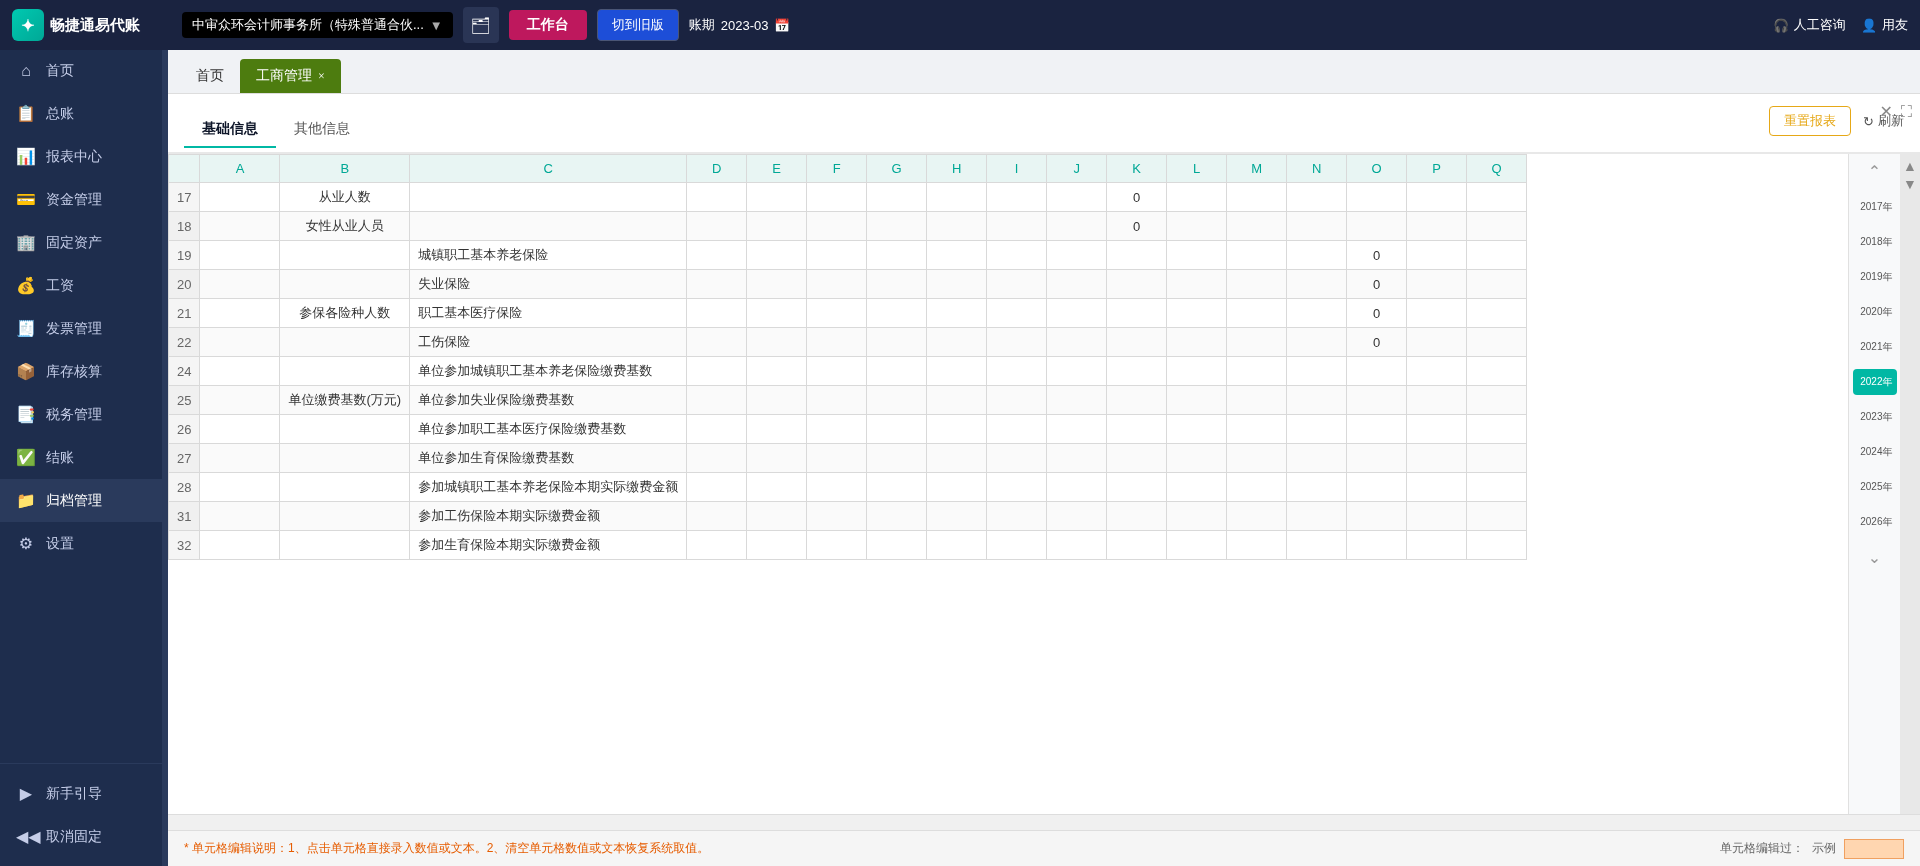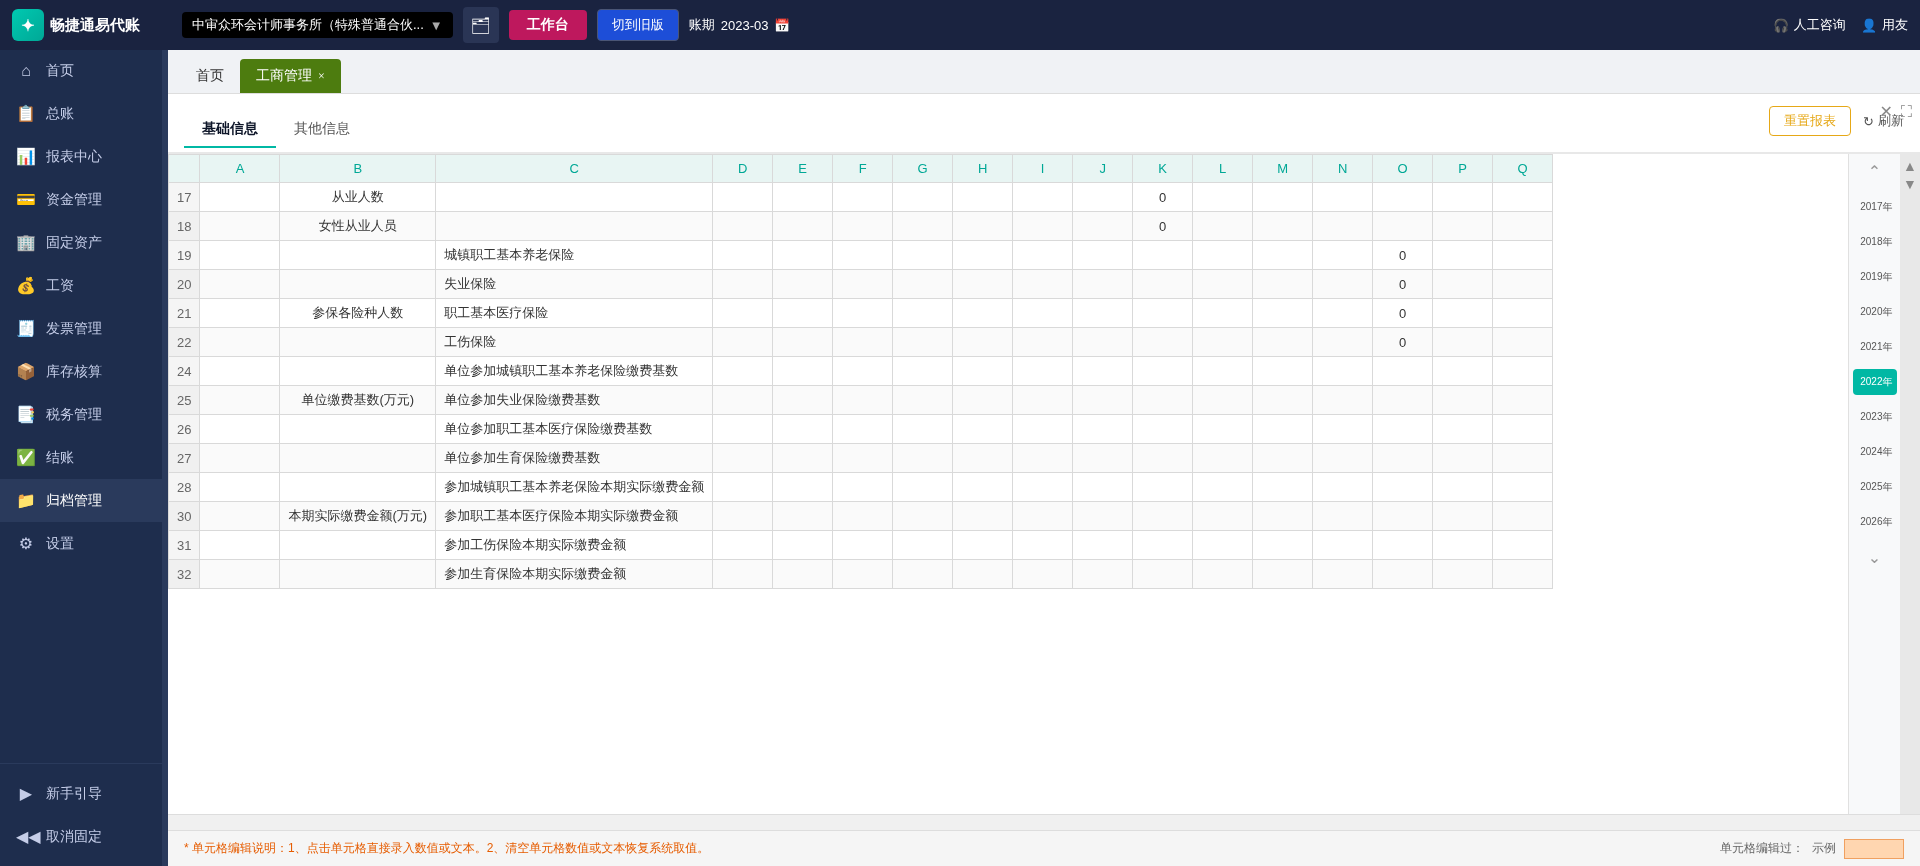--- a/index.html
+++ b/index.html
@@ -798,40 +798,20 @@
                 <td class="value-cell"></td>
                 <td class="value-cell"></td>
                 <td class="value-cell"></td>
                 <td class="value-cell"></td>
                 <td class="value-cell"></td>
                 <td class="value-cell"></td>
                 <td class="value-cell"></td>
                 <td class="value-cell"></td>
               </tr>
               <tr>
-                <td class="row-num">30</td>
-                <td class="col-A"></td>
-                <td class="col-B">本期实际缴费金额(万元)</td>
-                <td class="col-C" style="min-width: 240px;">参加职工基本医疗保险本期实际缴费金额</td>
-                <td class="value-cell"></td>
-                <td class="value-cell"></td>
-                <td class="value-cell"></td>
-                <td class="value-cell"></td>
-                <td class="value-cell"></td>
-                <td class="value-cell"></td>
-                <td class="value-cell"></td>
-                <td class="value-cell"></td>
-                <td class="value-cell"></td>
-                <td class="value-cell"></td>
-                <td class="value-cell"></td>
-                <td class="value-cell"></td>
-                <td class="value-cell"></td>
-                <td class="value-cell"></td>
-              </tr>
-              <tr>
                 <td class="row-num">31</td>
                 <td class="col-A"></td>
                 <td class="col-B"></td>
                 <td class="col-C" style="min-width: 240px;">参加工伤保险本期实际缴费金额</td>
                 <td class="value-cell"></td>
                 <td class="value-cell"></td>
                 <td class="value-cell"></td>
                 <td class="value-cell"></td>
                 <td class="value-cell"></td>
                 <td class="value-cell"></td>

